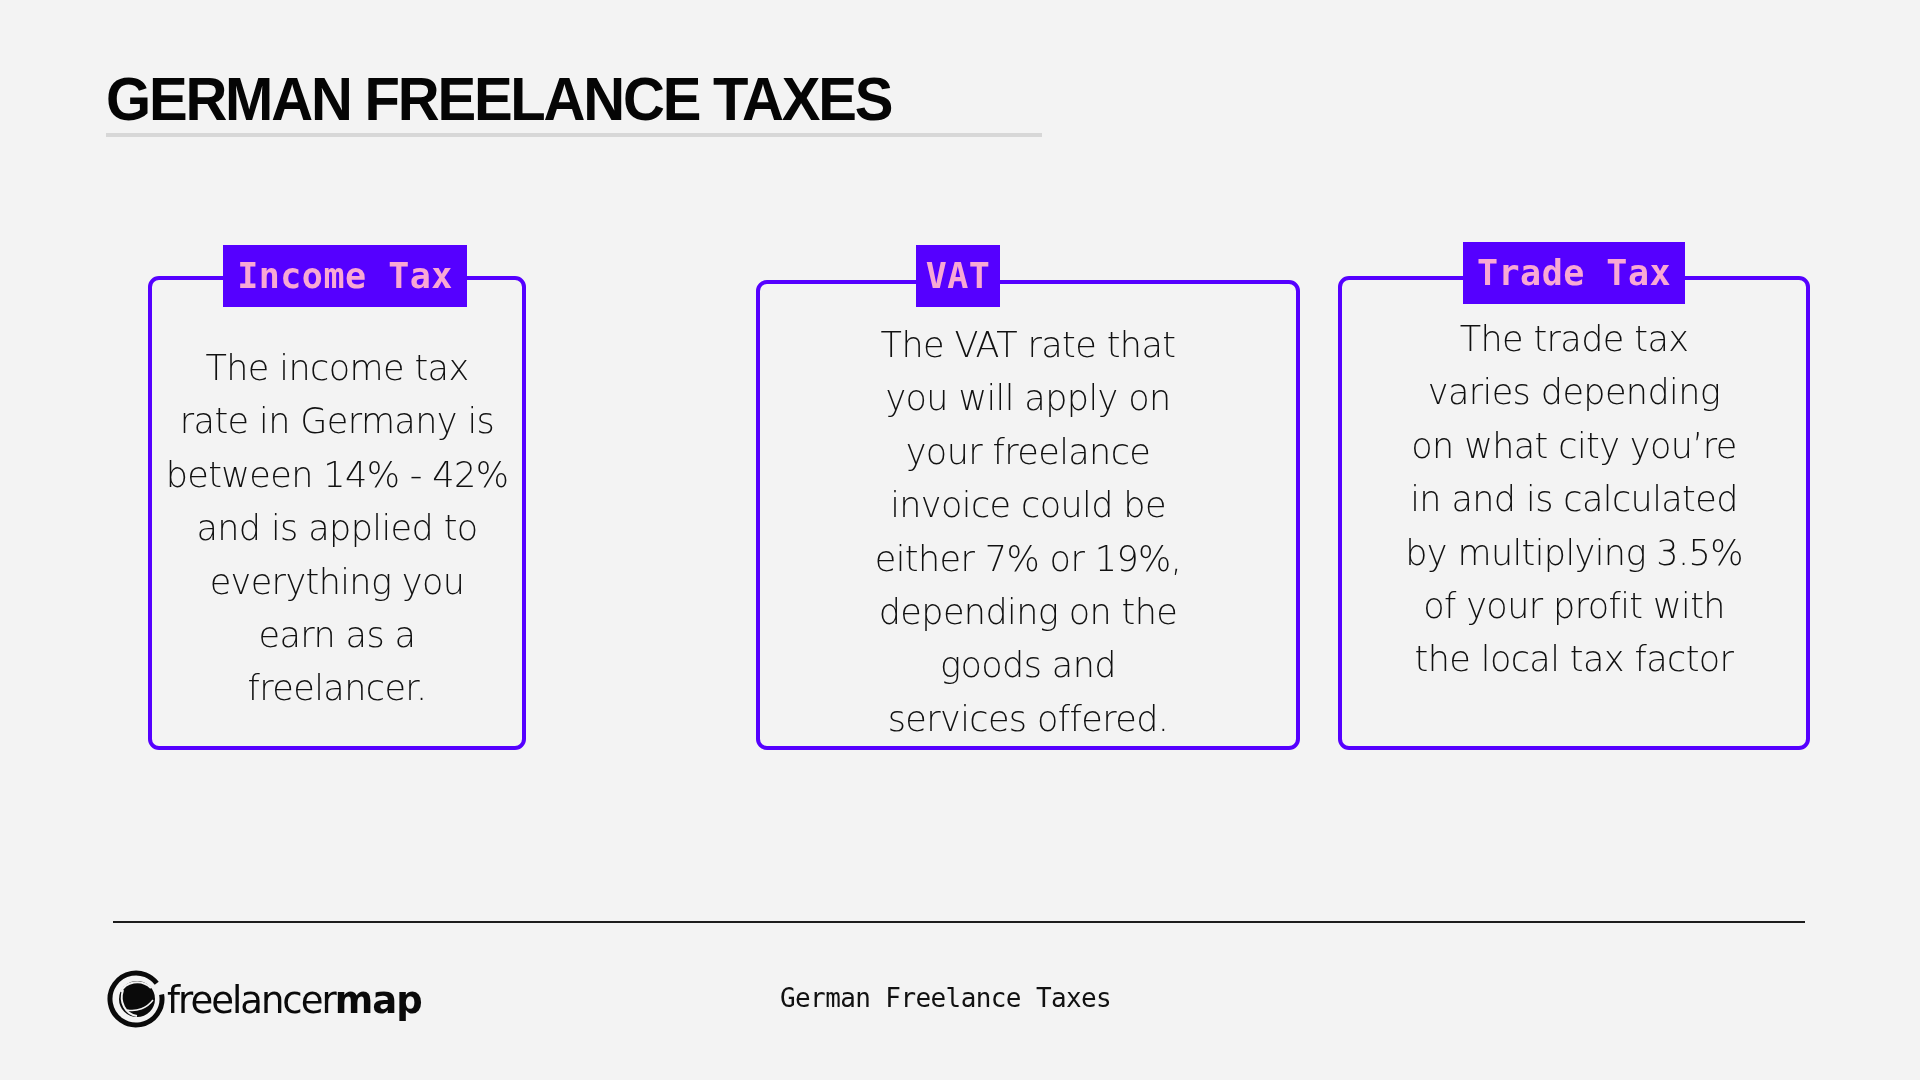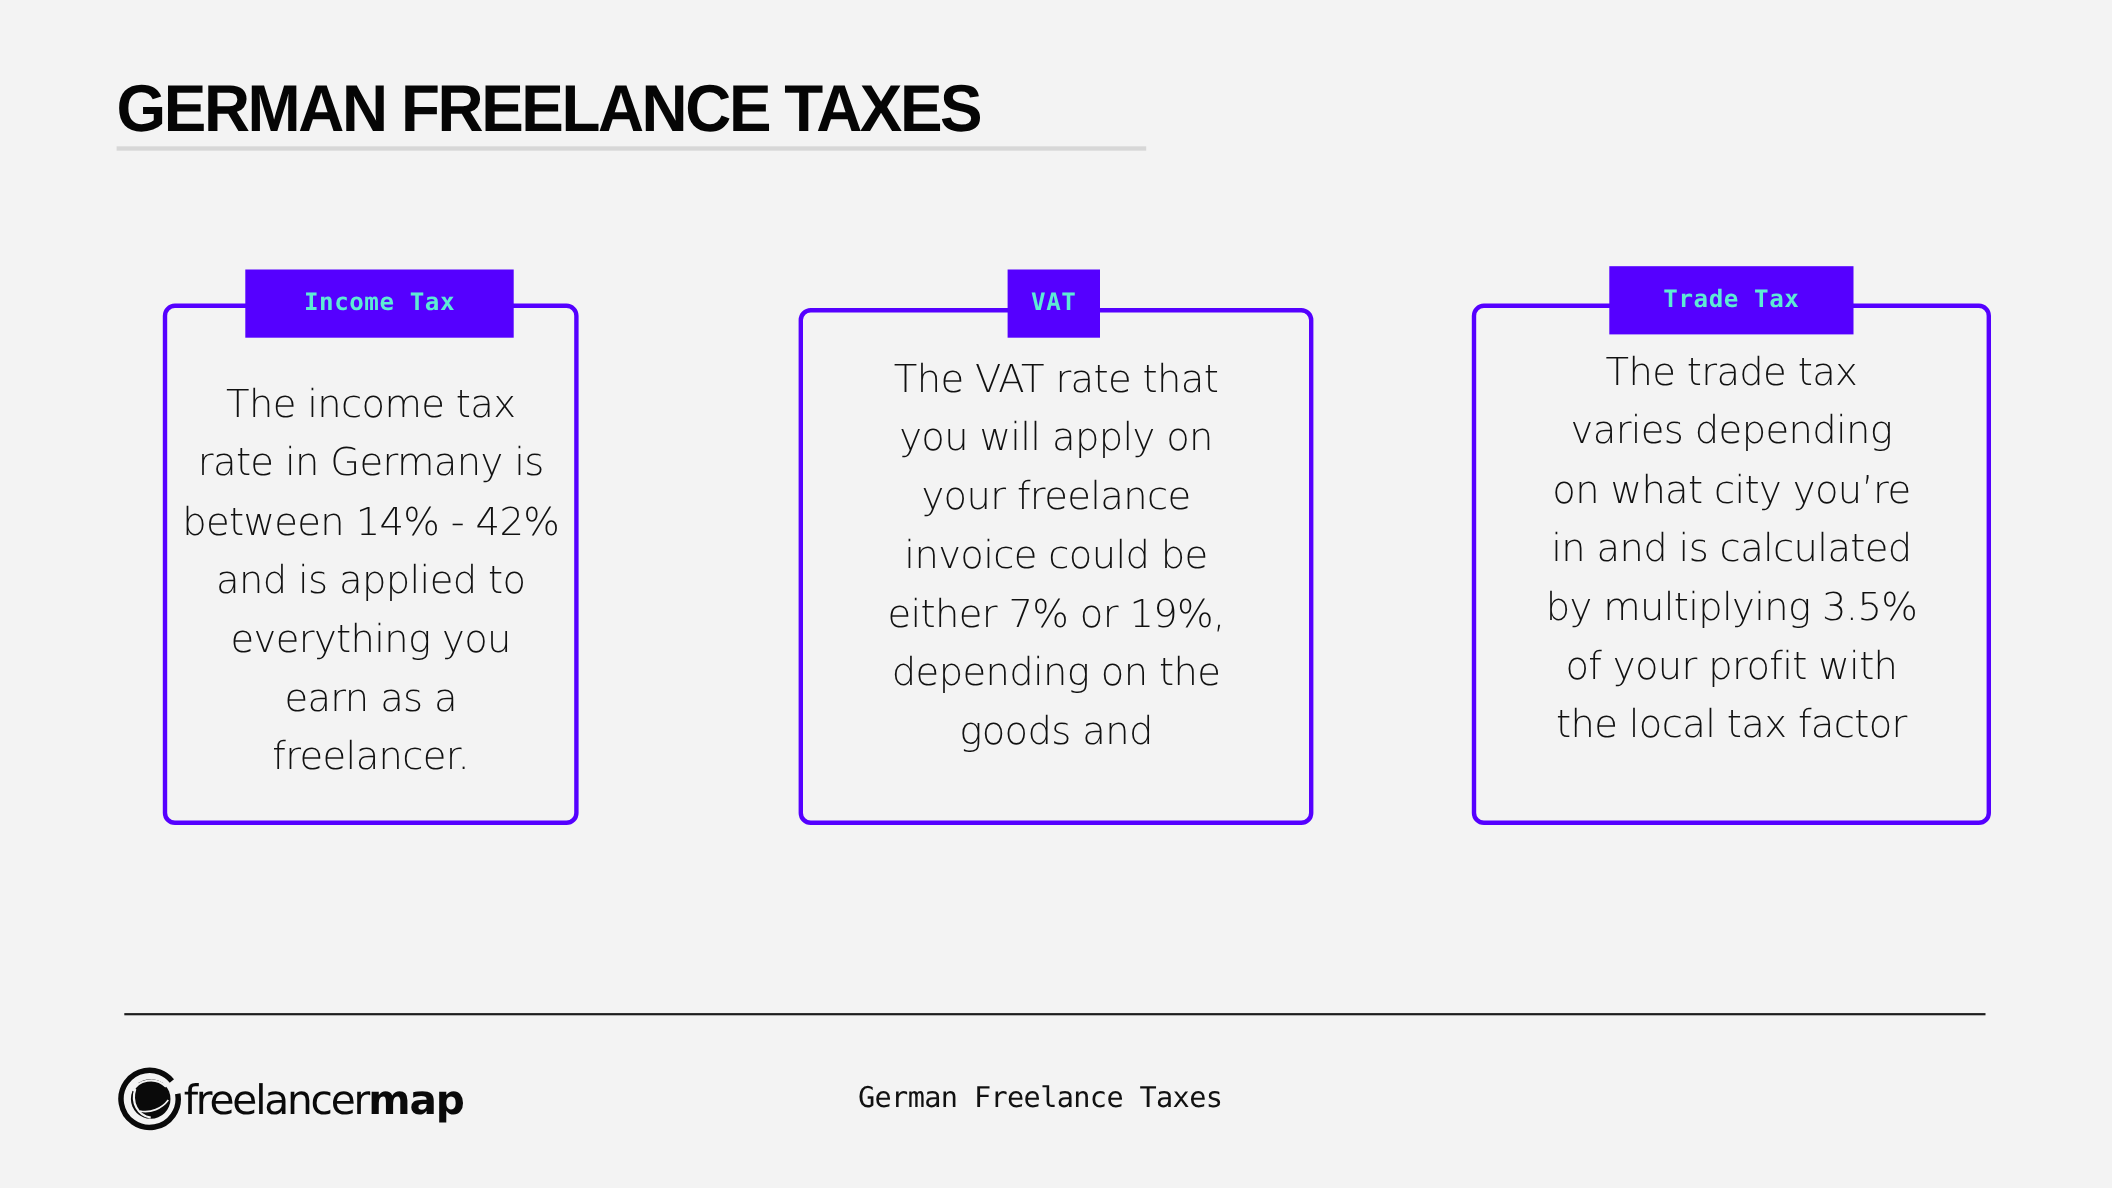--- a/index.html
+++ b/index.html
@@ -25,23 +25,23 @@
   }
   .card-body {
     position:absolute; left:0; right:0;
     text-align:center;
     font-family:"DejaVu Sans", sans-serif; font-weight:200;
     font-size:35px; line-height:53.4px; color:#111;
     letter-spacing:-0.6px;
   }
   .card-body .ln { display:block; white-space:nowrap; }
   .badge {
-    position:absolute; background:#5500ff; color:#5eead4;
+    position:absolute; background:#5500ff; color:#f9a8d4;
     font-family:"DejaVu Sans Mono", monospace; font-weight:700;
-    font-size:22px; line-height:62px; height:62px;
+    font-size:35px; line-height:62px; height:62px;
     text-align:center; white-space:nowrap; box-sizing:border-box;
     letter-spacing:0.5px;
   }
   .footer-rule {
     position:absolute; left:113px; top:921px; width:1692px; height:2px;
     background:#1c1c1c;
   }
   .footer-logo {
     position:absolute; left:107px; top:968px; height:62px;
     display:flex; align-items:center;
@@ -71,29 +71,30 @@
     <span class="ln">rate in Germany is</span>
     <span class="ln">between 14% - 42%</span>
     <span class="ln">and is applied to</span>
     <span class="ln">everything you</span>
     <span class="ln">earn as a</span>
     <span class="ln">freelancer.</span>
   </div>
 </div>
 <div class="badge" style="left:223px; top:245px; width:244px;">Income Tax</div>
 
-<div class="card" style="left:726px; top:280px; width:468px; height:470px;">
+<div class="card" style="left:756px; top:280px; width:544px; height:470px;">
   <div class="card-body" style="top:35px;">
     <span class="ln">The VAT rate that</span>
     <span class="ln">you will apply on</span>
     <span class="ln">your freelance</span>
     <span class="ln">invoice could be</span>
     <span class="ln">either 7% or 19%,</span>
     <span class="ln">depending on the</span>
     <span class="ln">goods and</span>
+    <span class="ln">services offered.</span>
   </div>
 </div>
 <div class="badge" style="left:916px; top:245px; width:84px;">VAT</div>
 
 <div class="card" style="left:1338px; top:276px; width:472px; height:474px;">
   <div class="card-body" style="top:33px;">
     <span class="ln">The trade tax</span>
     <span class="ln">varies depending</span>
     <span class="ln">on what city you’re</span>
     <span class="ln">in and is calculated</span>

